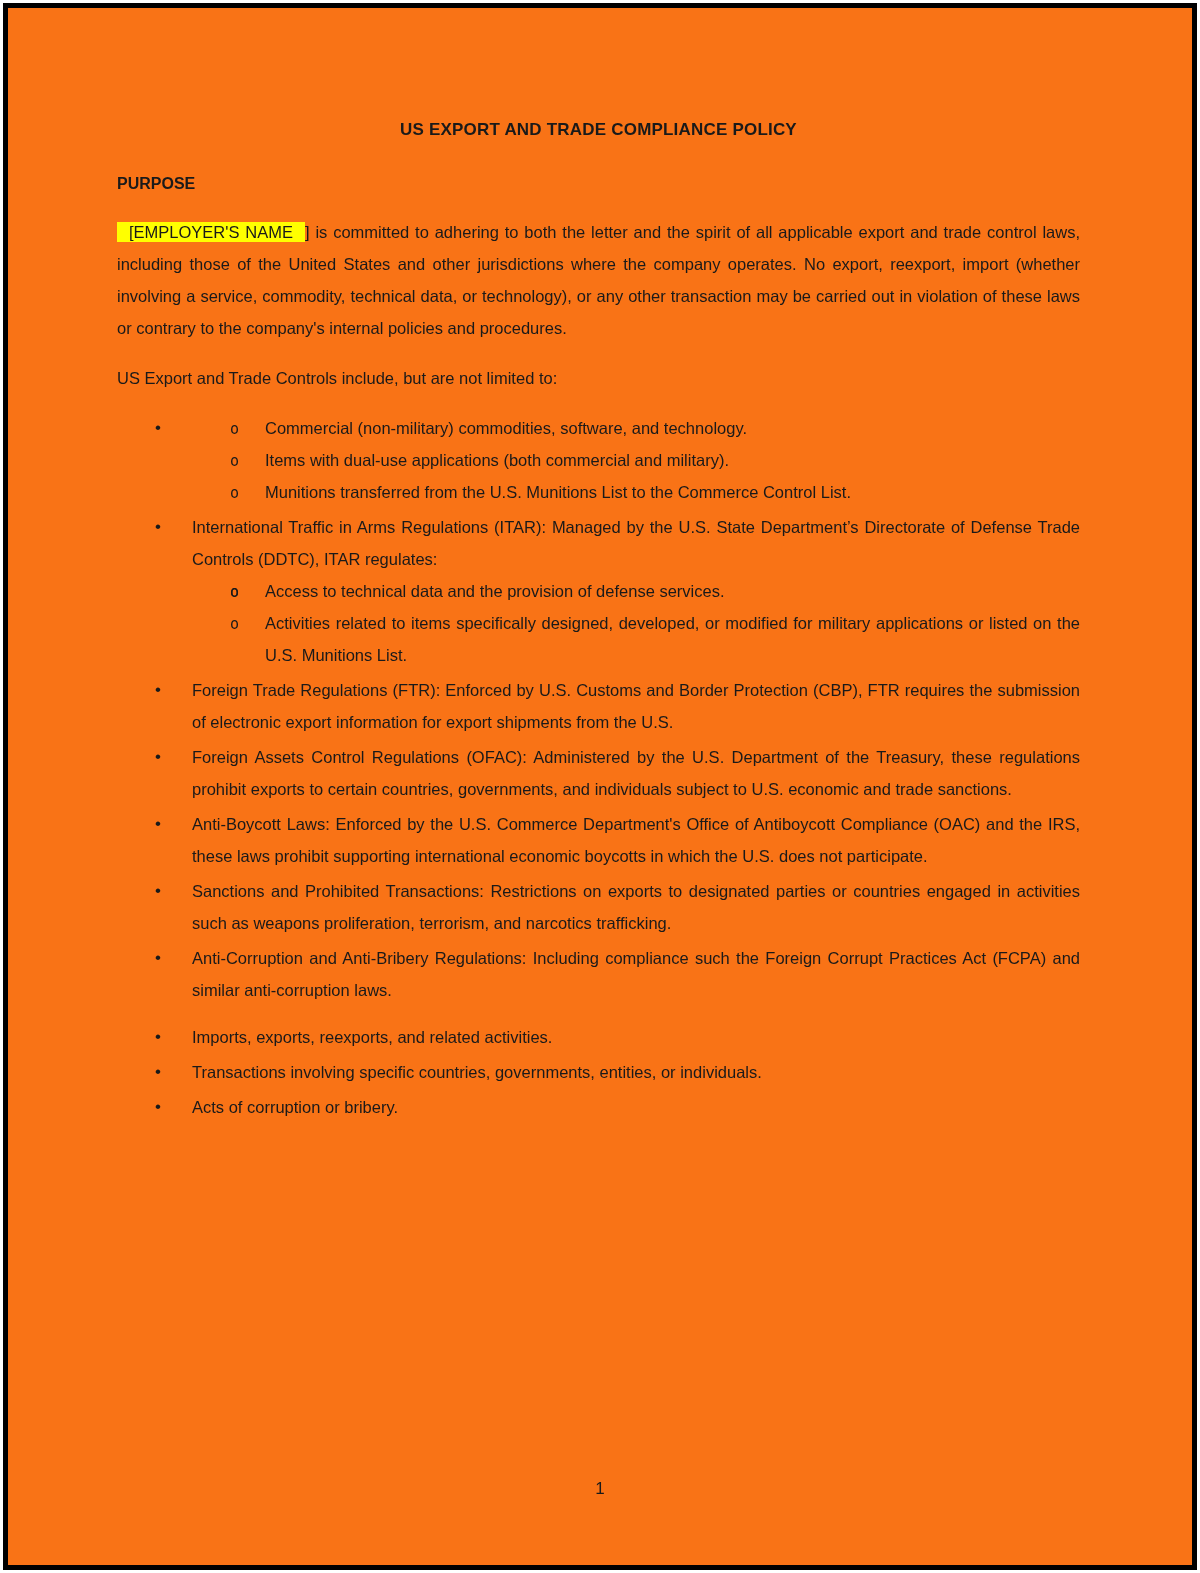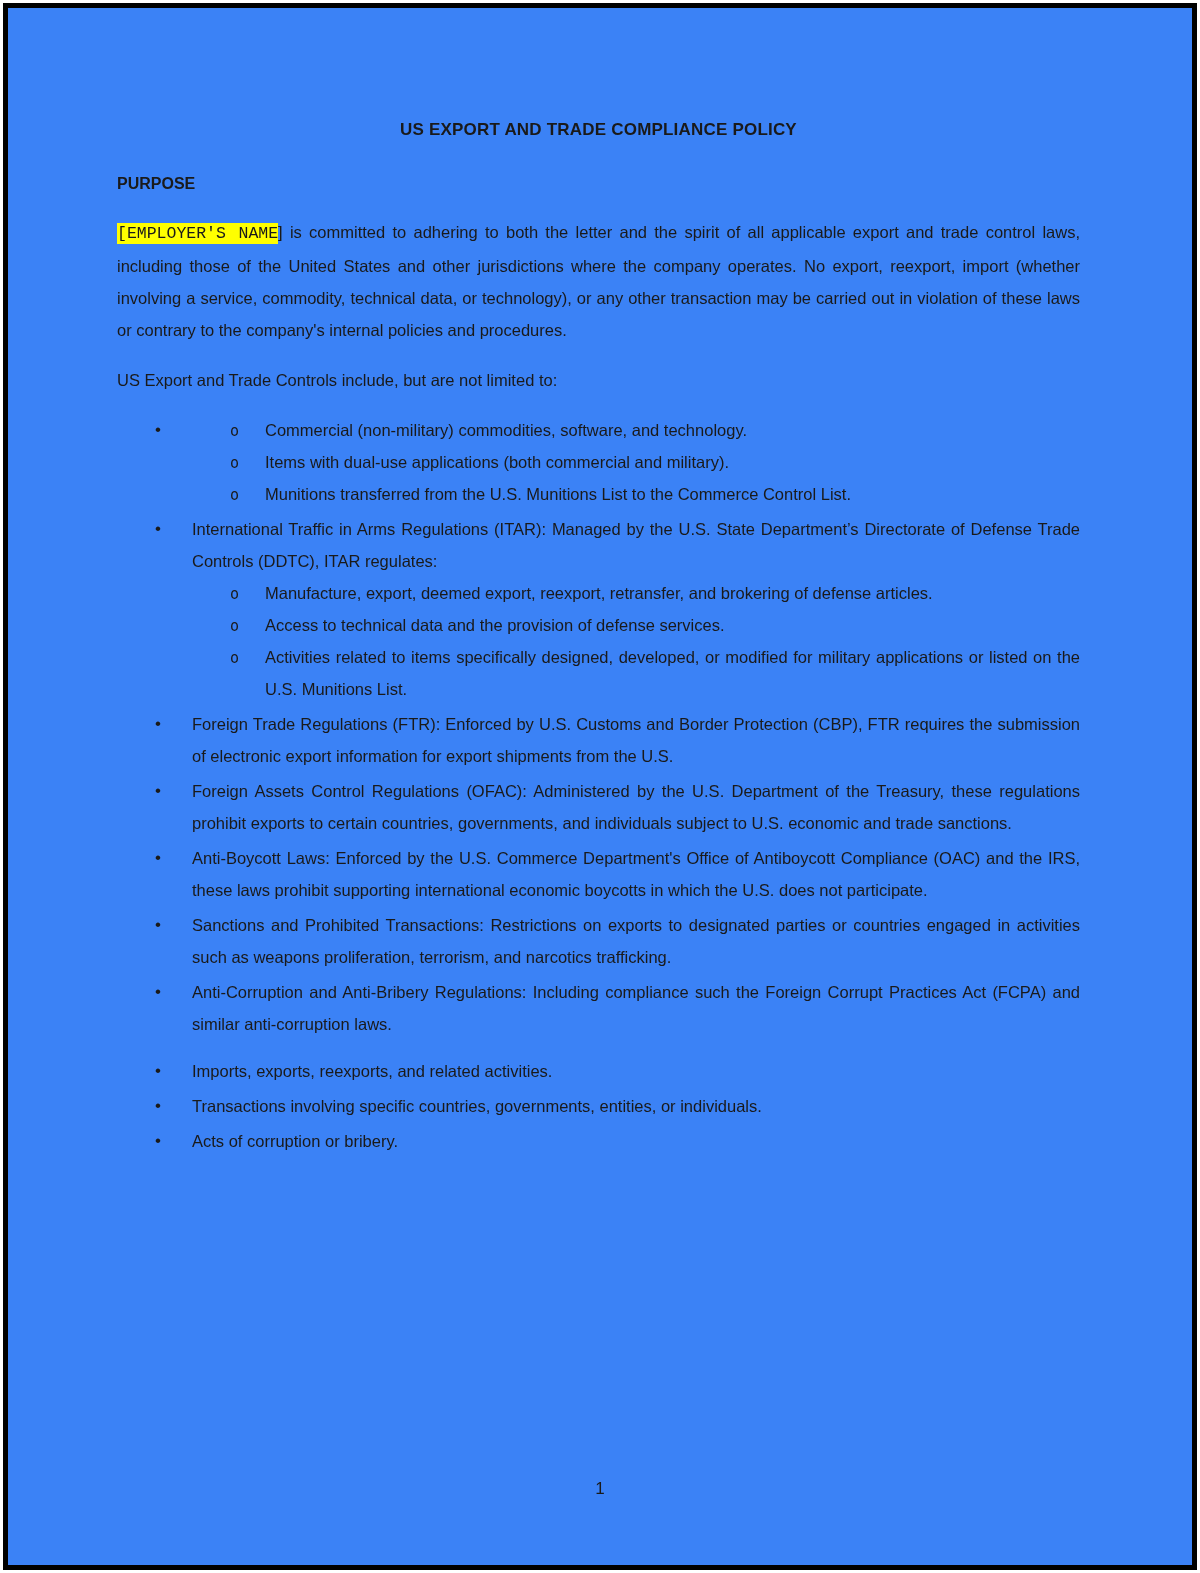--- a/index.html
+++ b/index.html
@@ -6,21 +6,21 @@
   html, body { width: 1200px; height: 1573px; background: #ffffff; }
   body {
     font-family: "Liberation Sans", sans-serif;
     color: var(--text, #1a1a1a);
     position: relative;
   }
   .page {
     position: absolute;
     left: 3px; top: 3px; right: 3px; bottom: 3px;
     border: 5px solid var(--border, #000000);
-    background: #3b82f6;
+    background: #f97316;
     overflow: hidden;
   }
   .content {
     width: 963px;
     margin-left: 109px;
     font-size: 16.5px;
     line-height: 32px;
   }
   .title {
     margin-top: 106px;
@@ -36,22 +36,21 @@
   }
   .para {
     margin-top: 16px;
     margin-bottom: 18px;
     text-align: justify;
   }
   .para.tight { margin-top: 0; }
   mark, .hl {
     background: var(--hl, #ffff00);
     color: inherit;
-    padding: 1px 0;
-    font-family: Liberation Mono, monospace;
+    padding: 1px 12px;
   }
   .list { margin-bottom: 15px; }
   .li1 {
     position: relative;
     padding-left: 75px;
     text-align: justify;
     margin-top: 3px;
   }
   .li1 .b1 {
     position: absolute;
@@ -110,21 +109,20 @@
         <span class="b2">o</span>
         <span>Munitions transferred from the U.S. Munitions List to the Commerce Control List.</span>
       </div>
 
       <div class="li1">
         <span class="b1">•</span>
         <span>International Traffic in Arms Regulations (ITAR): Managed by the U.S. State Department’s Directorate of Defense Trade Controls (DDTC), ITAR regulates:</span>
       </div>
       <div class="li2">
         <span class="b2">o</span>
-        <span>Manufacture, export, deemed export, reexport, retransfer, and brokering of defense articles.</span>
       </div>
       <div class="li2">
         <span class="b2">o</span>
         <span>Access to technical data and the provision of defense services.</span>
       </div>
       <div class="li2">
         <span class="b2">o</span>
         <span>Activities related to items specifically designed, developed, or modified for military applications or listed on the U.S. Munitions List.</span>
       </div>
 

